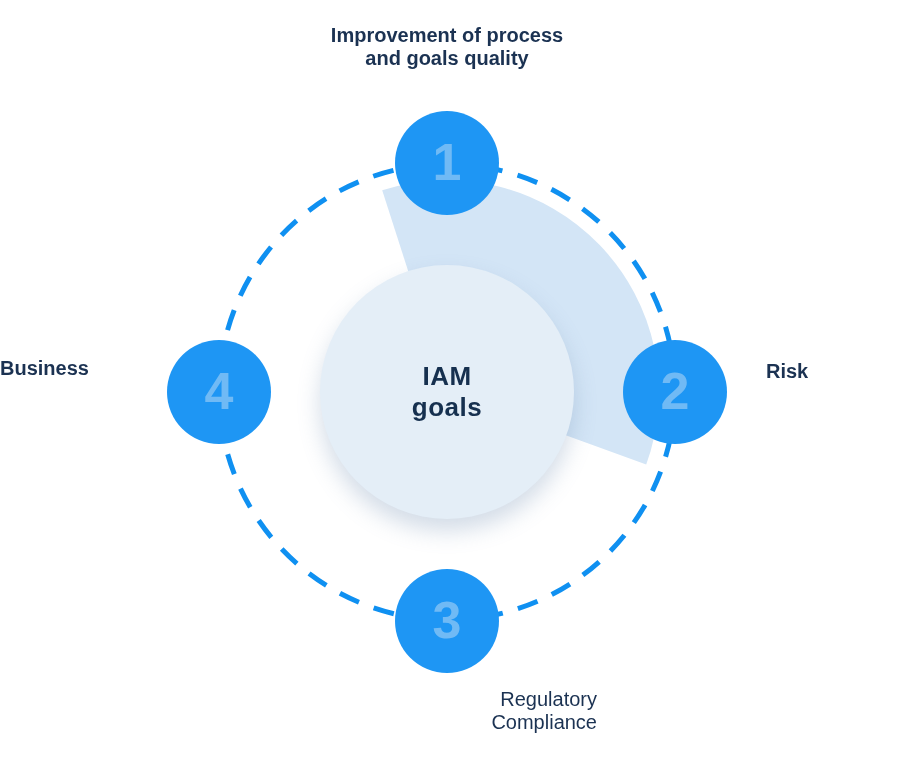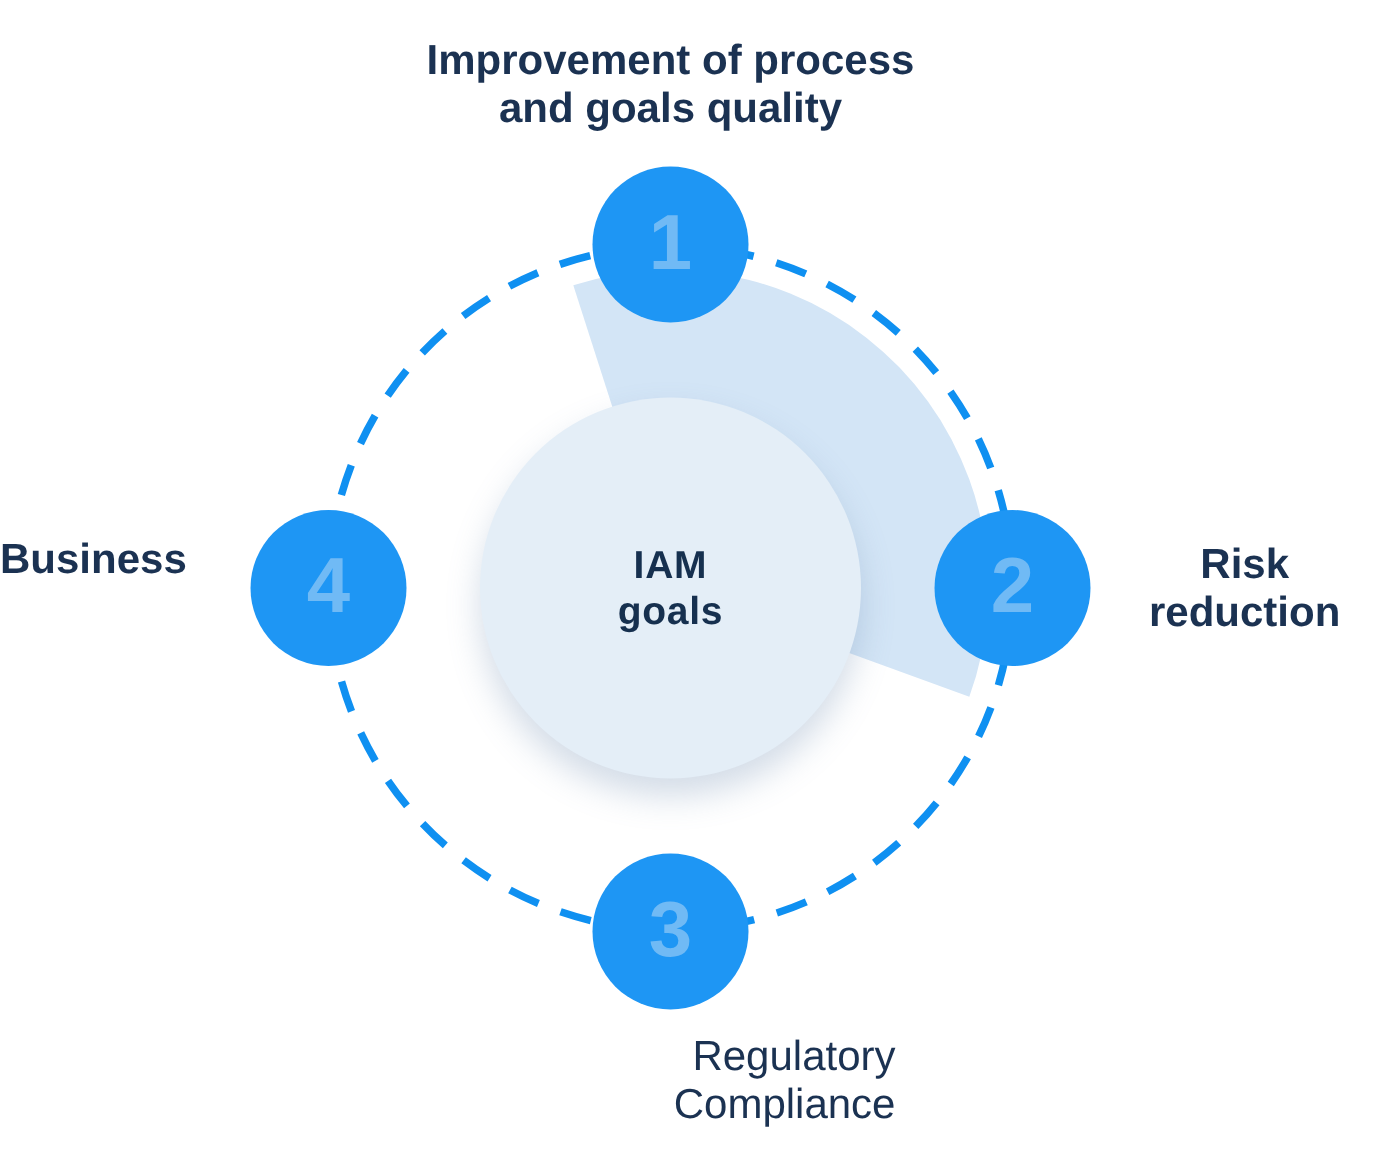--- a/index.html
+++ b/index.html
@@ -49,21 +49,21 @@
     line-height: 1;
     transform: translateY(-1px);
   }
   .node-1 { left: 395px; top: 111px; }
   .node-2 { left: 623px; top: 340px; }
   .node-3 { left: 395px; top: 569px; }
   .node-4 { left: 167px; top: 340px; }
   .label {
     position: absolute;
     color: #1B3252;
-    font-size: 28px;
+    font-size: 20px;
     line-height: 1.16;
     white-space: nowrap;
   }
   .label-top {
     left: 197px; top: 24px;
     width: 500px;
     text-align: center;
     font-weight: 700;
   }
   .label-right {
@@ -112,21 +112,20 @@
     <span class="num">4</span>
   </div>
 
   <div class="label label-top">
     <div>Improvement of process</div>
     <div>and goals quality</div>
   </div>
 
   <div class="label label-right">
     <div>Risk</div>
-    <div>reduction</div>
   </div>
 
   <div class="label label-bottom">
     <div>Regulatory</div>
     <div>Compliance</div>
   </div>
 
   <div class="label label-left">
     <div>Business</div>
   </div>

